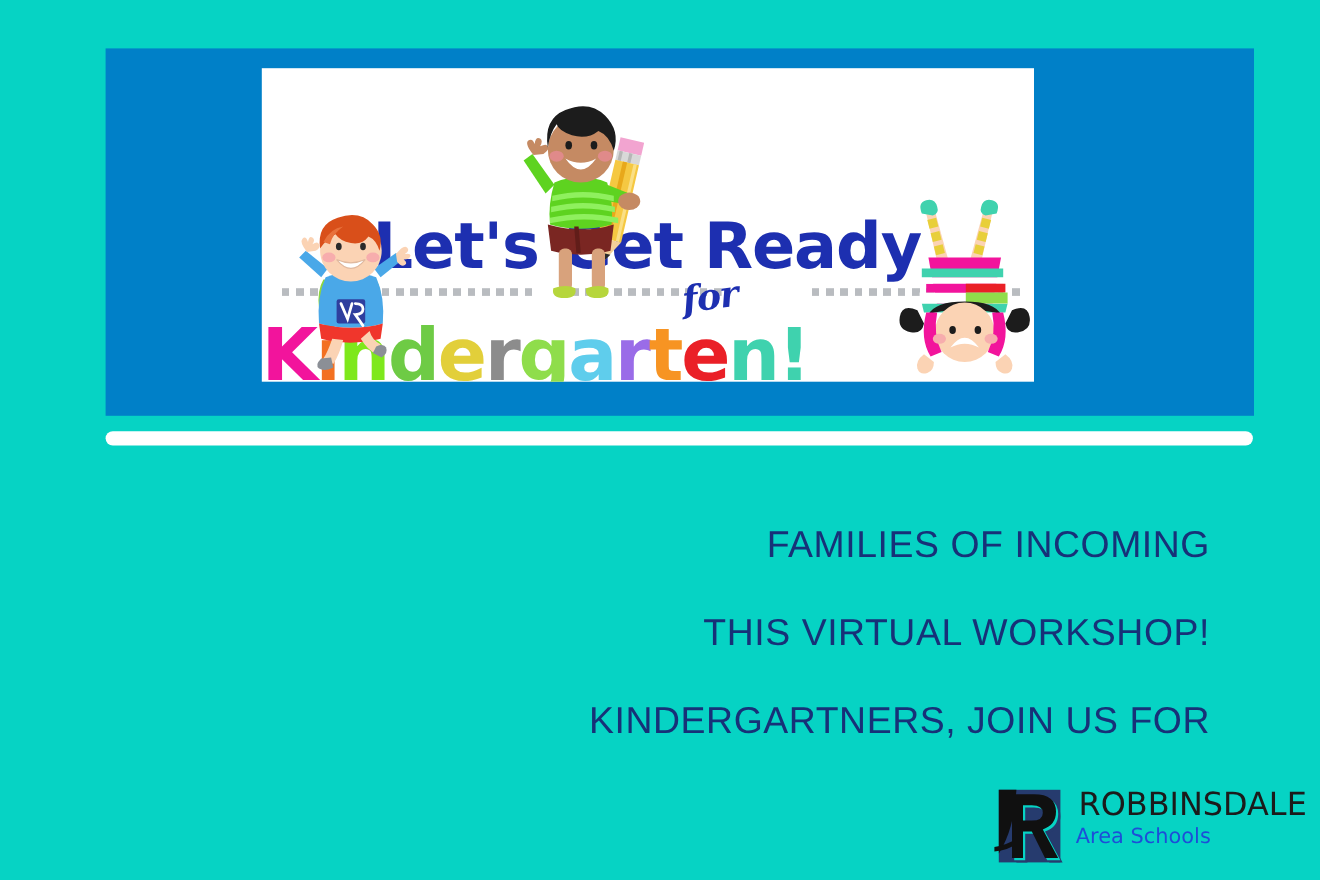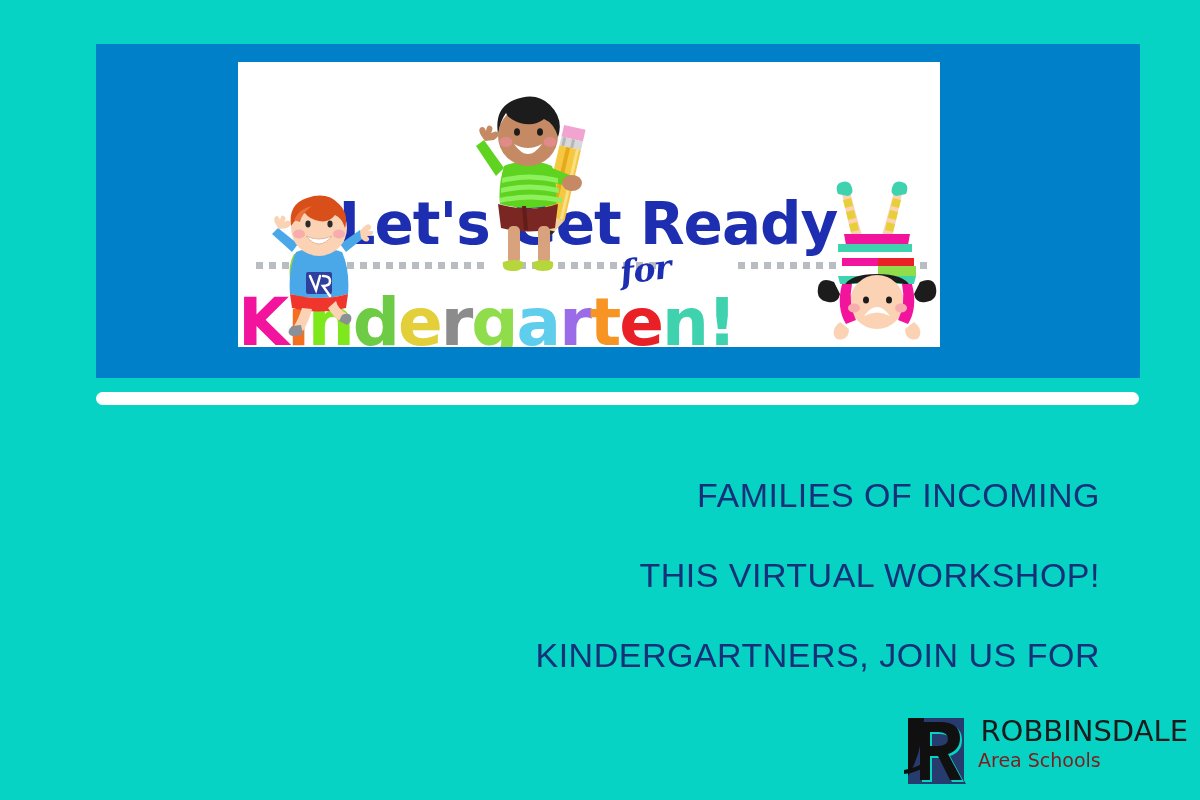--- a/index.html
+++ b/index.html
@@ -158,21 +158,21 @@
     font-size: 29px;
     letter-spacing: 0px;
     color: #1b1b1b;
     line-height: 34px;
     white-space: nowrap;
     text-align: right;
   }
   #logo-sub {
     font-family: "DejaVu Sans", sans-serif;
     font-size: 19px;
-    color: #7f1d1d;
+    color: #1d4ed8;
     line-height: 24px;
     white-space: nowrap;
   }
 </style>
 </head>
 <body>
 
 <div id="slide">
 
   <div id="banner">

